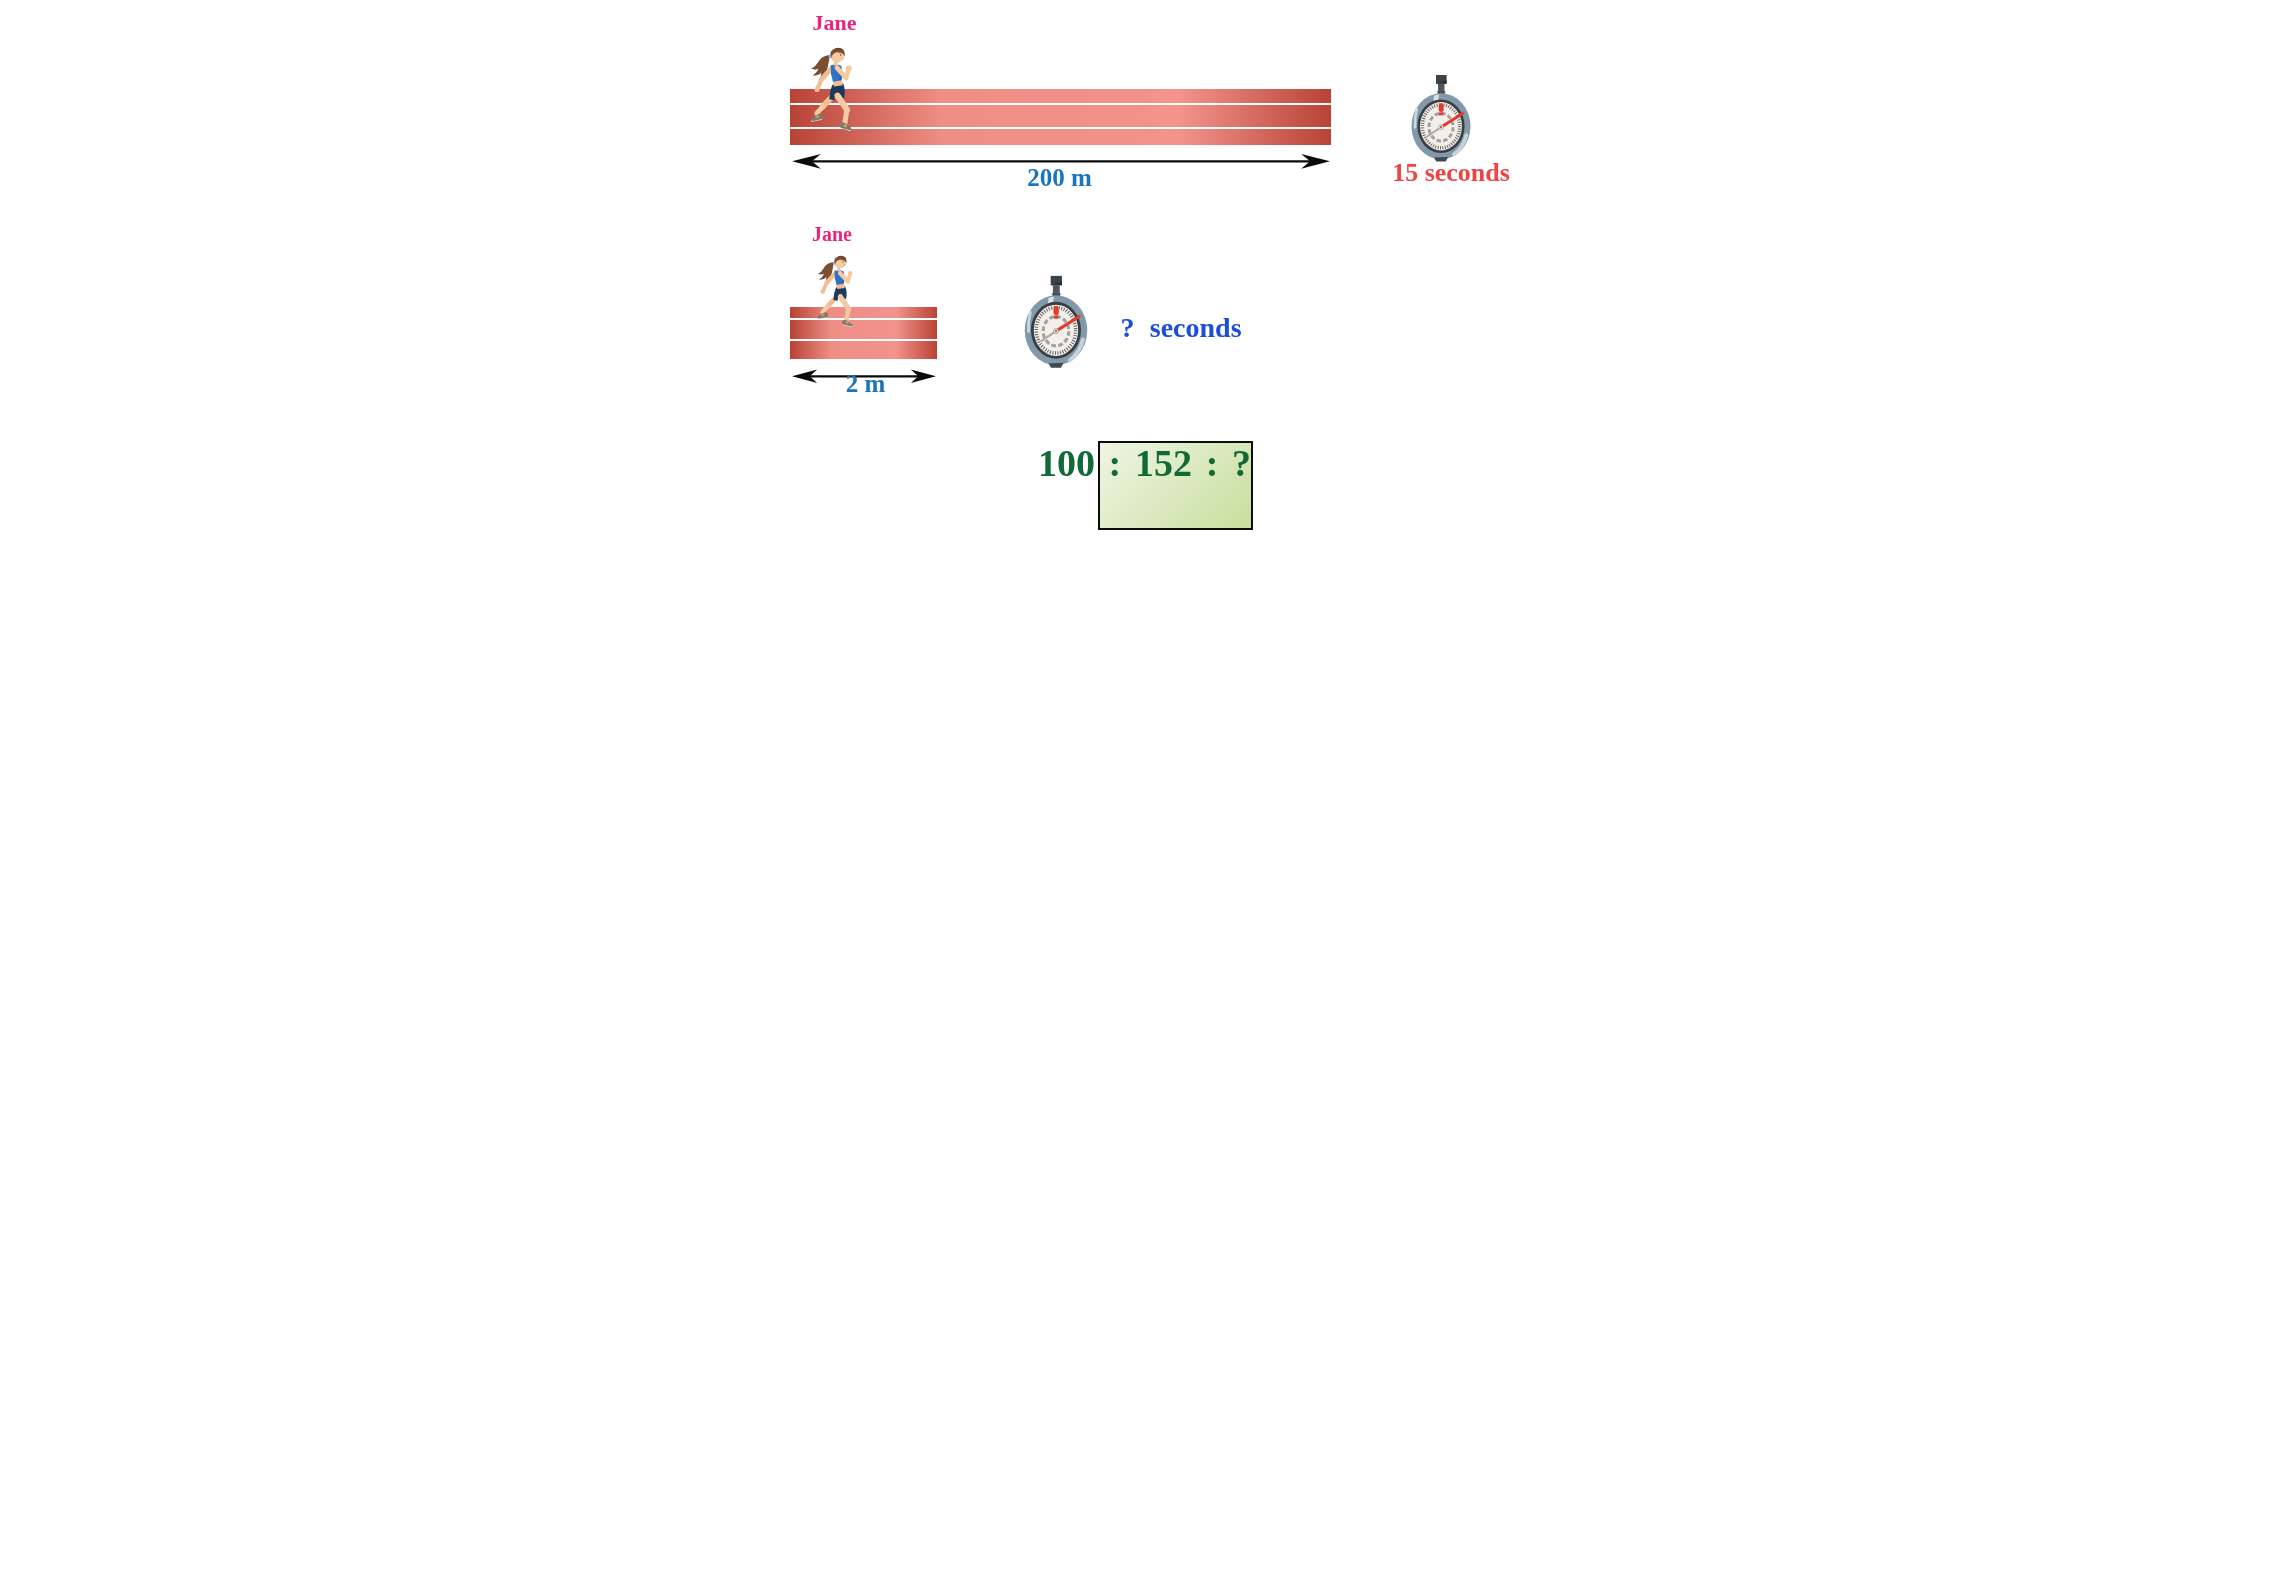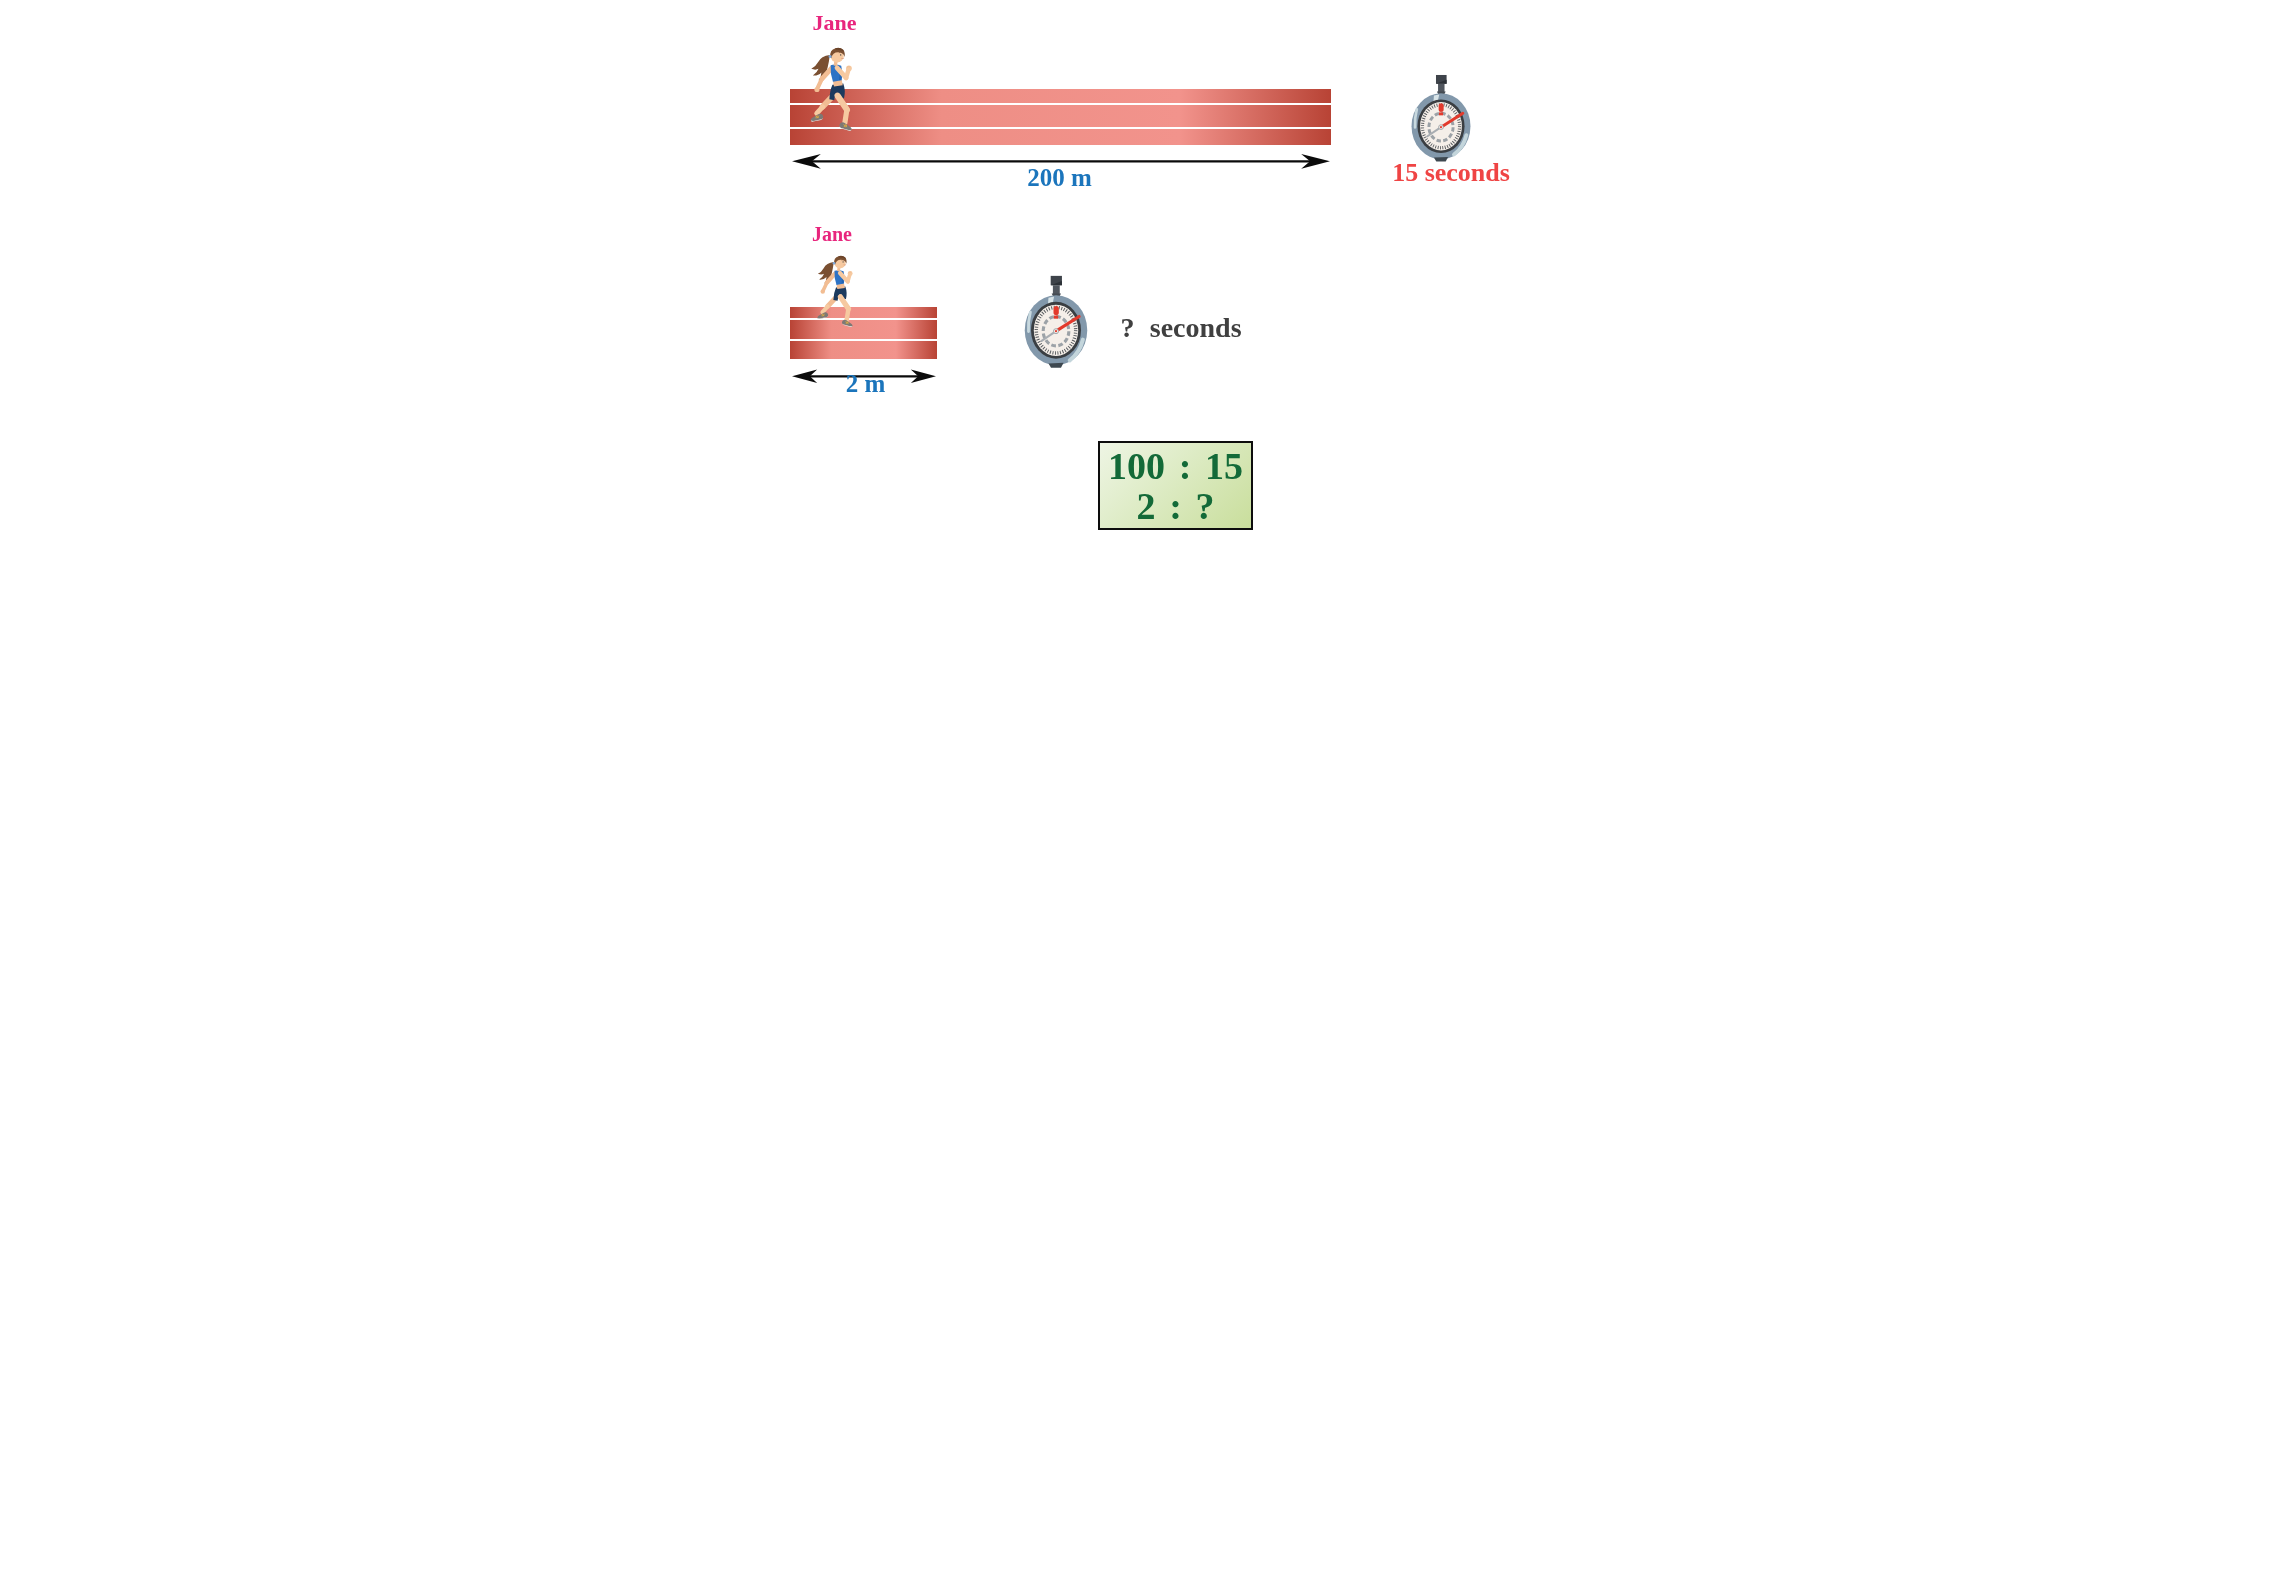--- a/index.html
+++ b/index.html
@@ -12,21 +12,21 @@
     overflow:hidden;
   }
   .label{position:absolute;font-weight:bold;white-space:nowrap;}
   .jane{color:#E8257D;}
   .jane1{left:20px;top:2.1px;width:99px;text-align:center;font-size:22px;}
   .jane2{left:20px;top:215px;width:94px;text-align:center;font-size:20px;}
   .dist{color:#1B75BC;}
   .dist1{left:216px;top:156px;width:157px;text-align:center;font-size:25px;}
   .dist2{left:48px;top:362px;width:105px;text-align:center;font-size:25px;}
   .time1{left:610px;top:150px;width:152px;text-align:center;font-size:26px;color:#ef4444;}
-  .time2{left:343px;top:304px;width:146px;text-align:center;font-size:28px;color:#404040;word-spacing:8.4px;}
+  .time2{left:343px;top:304px;width:146px;text-align:center;font-size:28px;color:#1d4ed8;word-spacing:8.4px;}
 
   .track{position:absolute;display:flex;flex-direction:column;}
   .track1{left:24.6px;top:81px;width:541px;}
   .track2{left:25px;top:299px;width:147px;}
   .lane{
     width:100%;
     background:linear-gradient(90deg,#b84335 0%,#ee8e85 28%,#f2938c 72%,#b84335 100%);
   }
   .track1 .lane-a{height:13.6px;margin-bottom:2.6px;}
   .track1 .lane-b{height:21.4px;margin-bottom:2.1px;}
@@ -44,21 +44,21 @@
   .runner2{left:40px;top:242px;width:51px;height:84px;}
 
   .stopwatch{position:absolute;}
   .sw1{left:643px;top:65px;width:66px;height:90px;}
   .sw2{left:256px;top:262px;width:70px;height:103px;}
 
   .ratio-box{
     position:absolute;left:333px;top:433px;width:155px;height:89px;
     box-sizing:border-box;border:2.1px solid #0D0D0D;
     background:linear-gradient(135deg,#EEF5E4 0%,#DDEBC4 45%,#C9DE9C 100%);
-    display:flex;flex-direction:column;justify-content:center;
+    display:flex;flex-direction:row;justify-content:flex-end;
   }
   .ratio-line{
     font-size:38px;line-height:40px;text-align:center;
     font-weight:bold;color:#136A38;word-spacing:4.2px;white-space:nowrap;
   }
   .defs{position:absolute;width:0;height:0;overflow:hidden;}
 </style>
 </head>
 <body>
 

